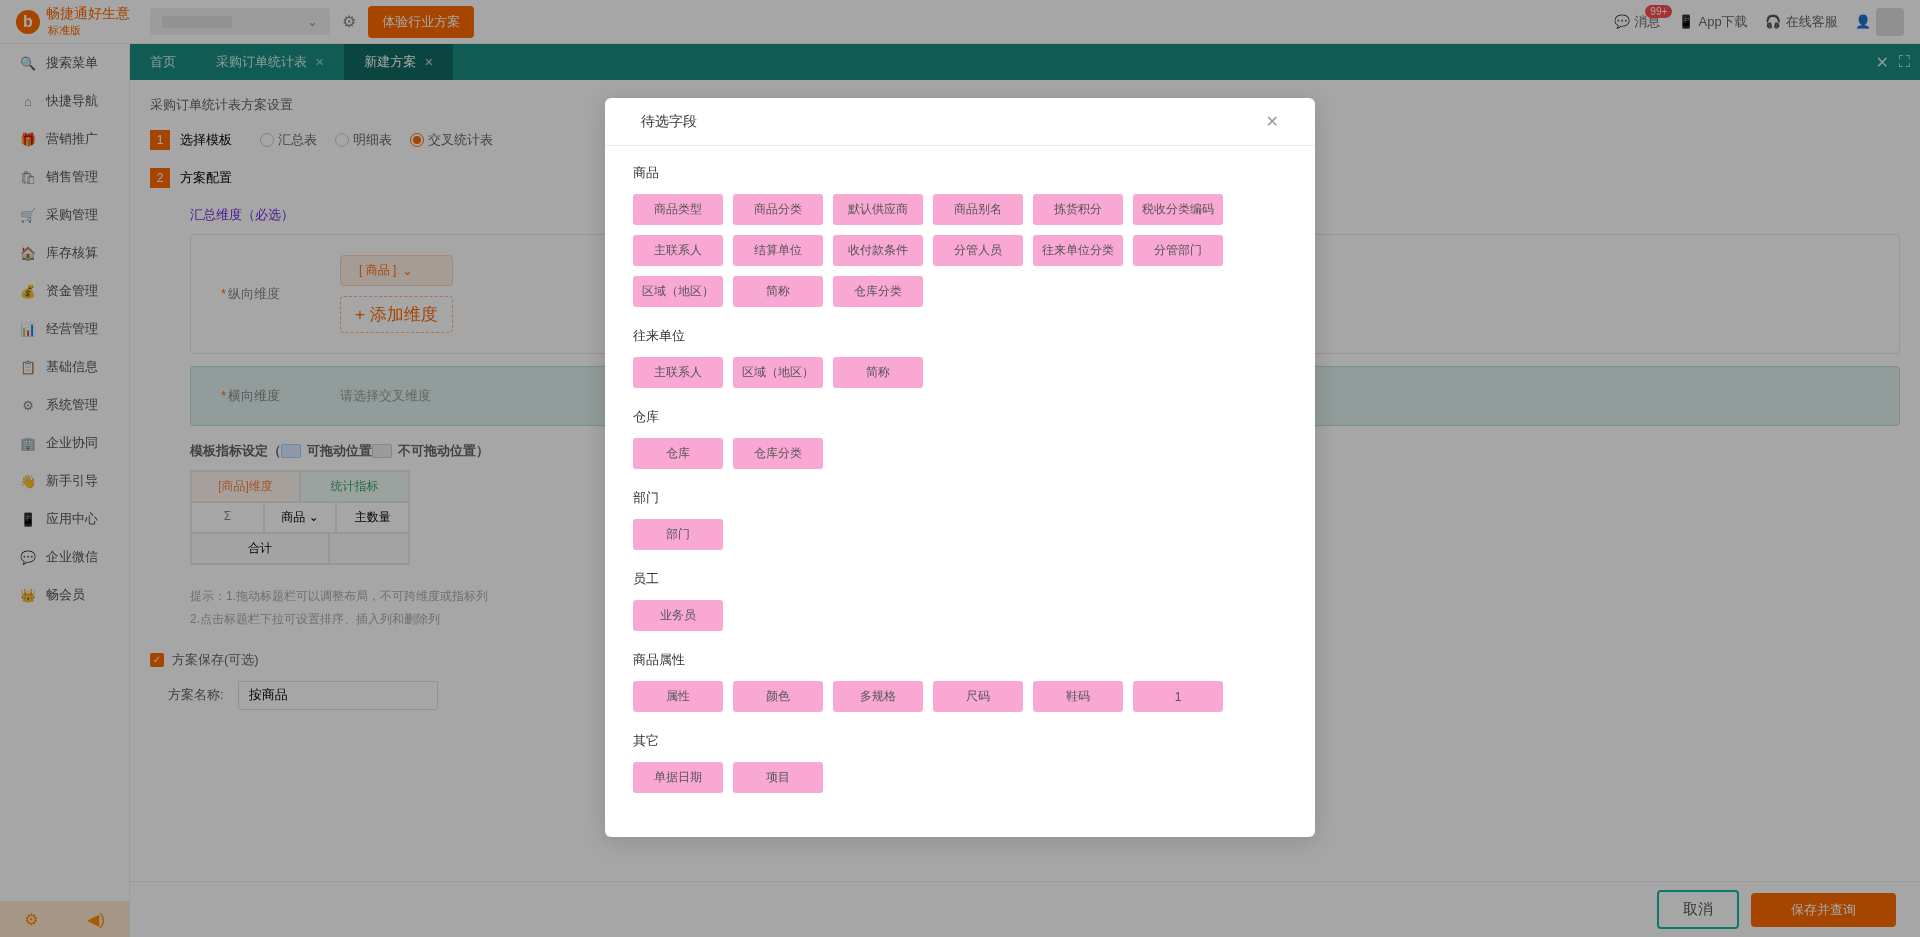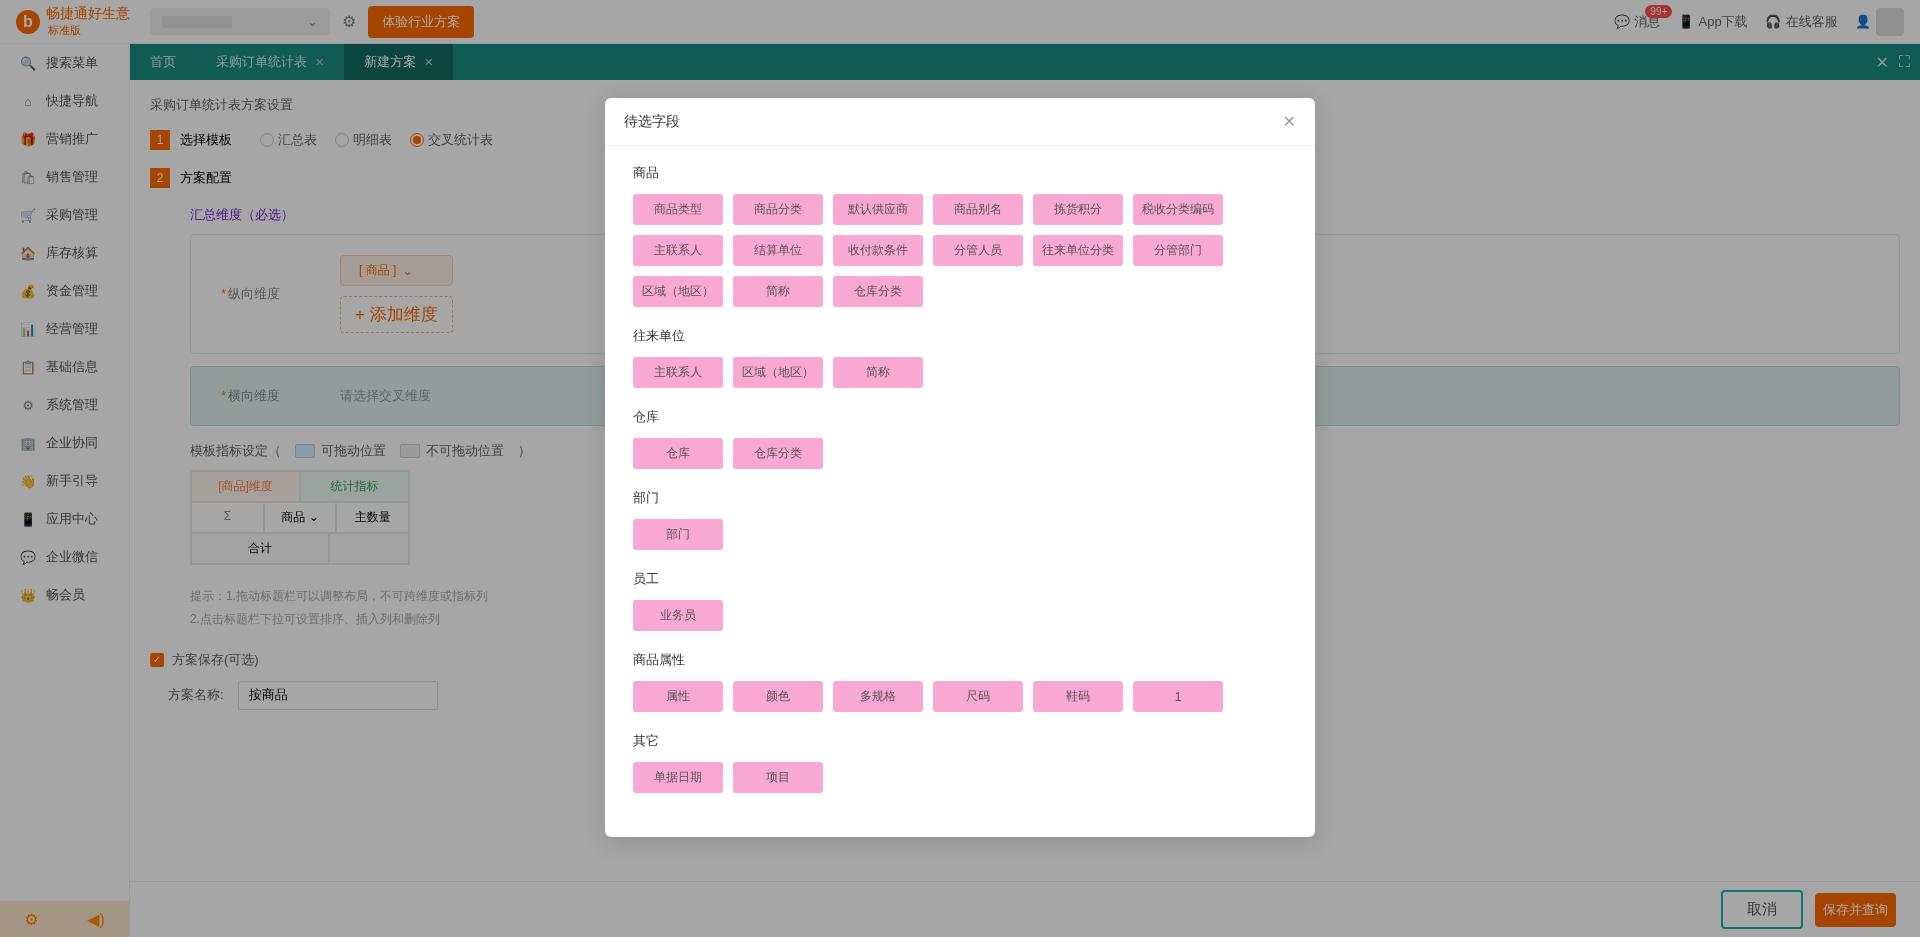--- a/index.html
+++ b/index.html
@@ -46,21 +46,21 @@
 .sub-label { color: #6d28d9; margin-bottom: 10px; }
 .dim-box { border: 1px solid #e8e8e8; padding: 20px 30px; display: flex; align-items: center; gap: 60px; margin-bottom: 12px; border-radius: 4px; }
 .dim-box.cross { background: #e0f2ef; border-color: #b8ddd7; }
 .dim-label { color: #888; }
 .req-star { color: #ff6a00; margin-right: 2px; }
 .dim-items { display: flex; flex-direction: column; gap: 10px; }
 .dim-tag { background: #fff0e6; border: 1px solid #ffd0b0; color: #ff6a00; padding: 6px 18px; border-radius: 4px; font-size: 12px; display: inline-flex; align-items: center; gap: 6px; }
 .add-dim { color: #ff6a00; border: 1px dashed #ffb380; background: #fff; padding: 6px 14px; border-radius: 4px; font-size: 17px; }
 .cross-select { color: #999; }
 
-.indicator-row { display: flex; align-items: center; gap: 14px; font-size: 13px; color: #666; margin: 16px 0 10px 40px; }
+.indicator-row { display: flex; align-items: center; font-size: 13px; color: #666; margin: 16px 0 10px 40px; font-weight: bold; }
 .chip { display: inline-flex; align-items: center; gap: 6px; }
 .chip-box { width: 20px; height: 14px; border: 1px solid #ccc; border-radius: 2px; }
 .chip-box.drag { background: #d9ecff; border-color: #a4cfff; }
 .chip-box.nodrag { background: #eee; }
 
 .table-preview { margin-left: 40px; border: 1px solid #e8e8e8; width: 220px; font-size: 12px; }
 .tp-header { display: flex; }
 .tp-cell { border: 1px solid #e8e8e8; padding: 6px 10px; flex: 1; text-align: center; }
 .tp-lbl1 { color: #ff8040; background: #fff7f0; }
 .tp-lbl2 { color: #3aa76d; background: #f0f9f4; }
@@ -70,28 +70,28 @@
 .hints { margin: 20px 0 20px 40px; font-size: 12px; color: #aaa; line-height: 1.9; }
 
 .save-section { margin-top: 16px; }
 .save-row { display: flex; align-items: center; gap: 8px; font-size: 13px; color: #666; margin-bottom: 12px; }
 .chk { width: 14px; height: 14px; background: #ff6a00; border-radius: 2px; display: inline-flex; align-items: center; justify-content: center; color: #fff; font-size: 10px; }
 .name-row { display: flex; align-items: center; gap: 14px; font-size: 13px; color: #666; margin-left: 18px; }
 .name-input { border: 1px solid #ddd; padding: 6px 10px; border-radius: 2px; width: 200px; font-size: 13px; }
 
 .footer-bar { position: absolute; left: 130px; right: 0; bottom: 0; height: 56px; background: #fff; border-top: 1px solid #eee; display: flex; align-items: center; justify-content: flex-end; gap: 12px; padding-right: 24px; }
 .btn-cancel { border: 2px solid #14b8a6; background: #fff; padding: 8px 24px; border-radius: 4px; font-size: 15px; color: #555; }
-.btn-save { background: #ff6a00; color: #fff; border: none; padding: 8px 8px; border-radius: 4px; font-size: 13px; }
+.btn-save { background: #ff6a00; color: #fff; border: none; padding: 8px 40px; border-radius: 4px; font-size: 13px; }
 
 
 .overlay { position: absolute; inset: 0; background: rgba(0,0,0,0.35); z-index: 100; }
 
 
 .modal { position: absolute; left: 50%; top: 98px; transform: translateX(-50%); width: 710px; background: #fff; border-radius: 6px; z-index: 101; box-shadow: 0 4px 24px rgba(0,0,0,0.15); }
-.modal-header { padding: 14px 19px; border-bottom: 1px solid #eee; display: flex; align-items: center; justify-content: space-between; }
+.modal-header { padding: 14px 36px; border-bottom: 1px solid #eee; display: flex; align-items: center; justify-content: space-between; }
 .modal-title { font-size: 14px; color: #333; font-weight: 500; }
 .modal-close { color: #999; font-size: 16px; cursor: pointer; }
 .modal-body { padding: 18px 28px 24px 28px; }
 .group { margin-bottom: 20px; }
 .group-title { font-size: 13px; color: #333; margin-bottom: 12px; font-weight: 500; }
 .chips { display: flex; flex-wrap: wrap; gap: 10px; }
 .field-chip { background: #f9a8d4; color: #555; padding: 7px 0; width: 90px; text-align: center; border-radius: 3px; font-size: 12px; border: none; }
 </style>
 </head>
 <body>

